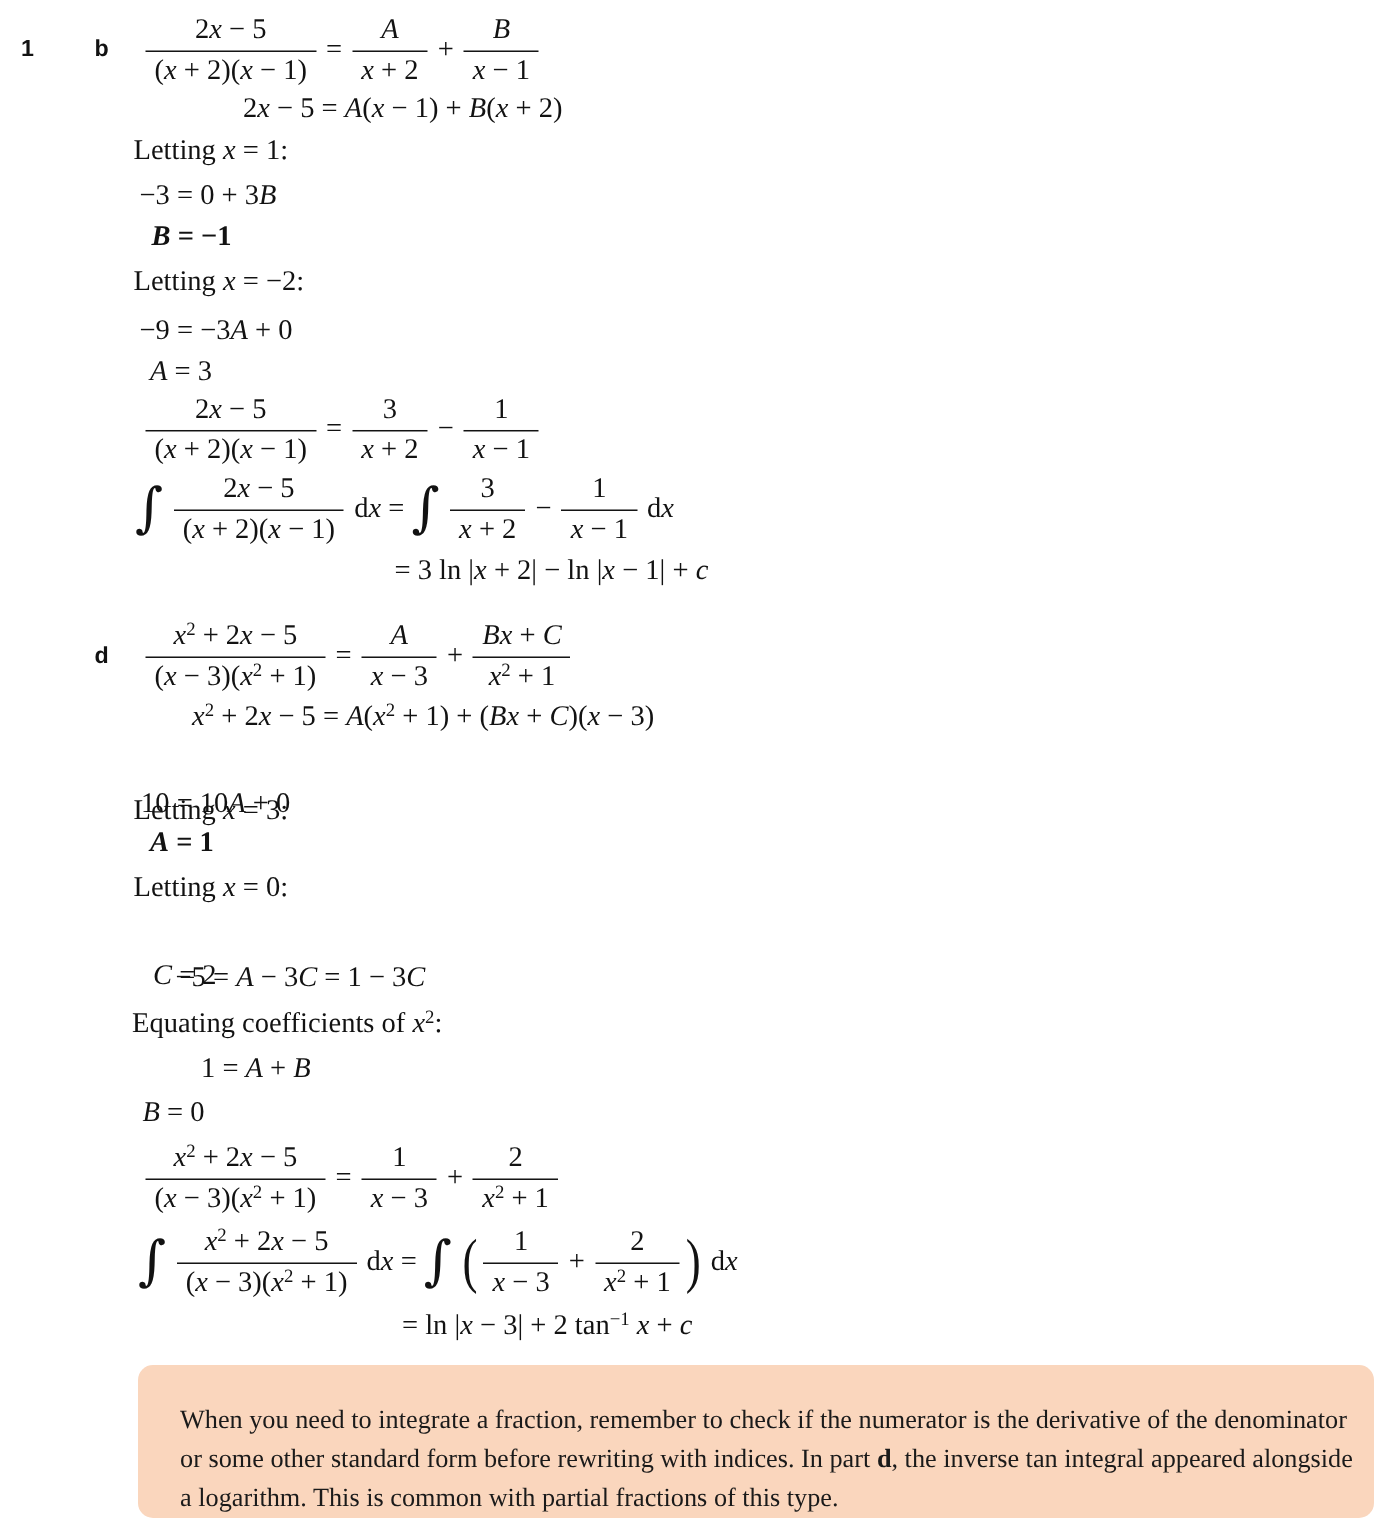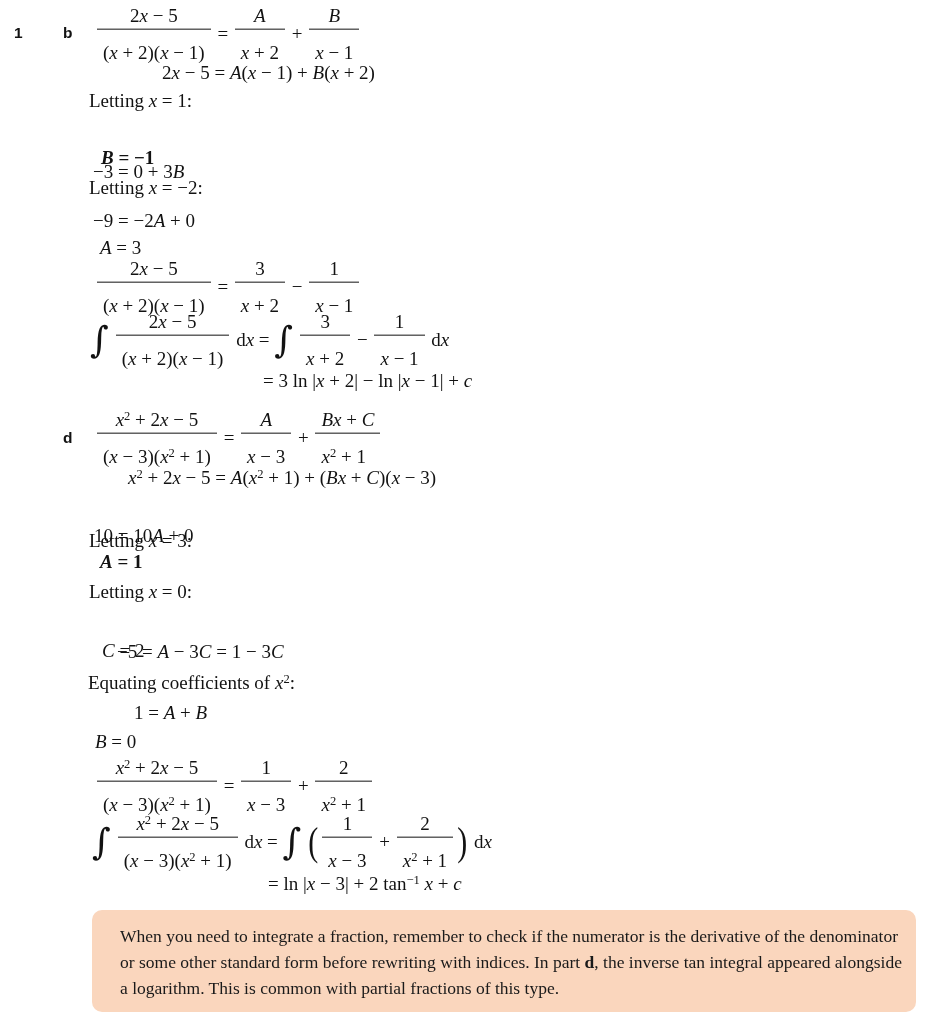--- a/index.html
+++ b/index.html
@@ -57,21 +57,22 @@
     line-height: 1.15;
   }
   .frac .fnum {
     align-self: stretch;
     text-align: center;
     padding: 0 6px 2px 6px;
     border-bottom: 1.3px solid #121212;
   }
   .frac .fden {
     align-self: stretch;
-    padding: 12px 6px 0 6px;
+    text-align: center;
+    padding: 2px 6px 0 6px;
   }
   .intg {
     font-family: "DejaVu Serif", serif;
     font-style: italic;
     font-size: 36px;
     line-height: 1;
     margin: 0 5px 0 0;
   }
   .bigp {
     display: inline-block;
@@ -84,43 +85,43 @@
 
   
   .tip {
     position: absolute;
     left: 92px;
     top: 910px;
     width: 824px;
     height: 102px;
     box-sizing: border-box;
     border-radius: 10px;
-    padding: 13px 14px 12px 28px;
+    padding: 23px 14px 12px 28px;
     font-size: 17.5px;
     line-height: 26px;
     color: #1a1a1a;
     font-family: Liberation Serif, serif;
   }
 </style>
 </head>
 <body>
 
 <div class="page">
   <span class="plabel" id="qnum">1</span>
   <span class="plabel" id="partb">b</span>
   <span class="plabel" id="partd">d</span>
 
   <div id="mathlines">
       <div class="math-line" style="left: 95px; top: 34px;"><span class="frac"><span class="fnum"><span class="txt"><span>2</span><span class="it">x</span><span> − 5</span></span></span><span class="fden"><span class="txt"><span>(</span><span class="it">x</span><span> + 2)(</span><span class="it">x</span><span> − 1)</span></span></span></span><span class="txt"><span> = </span></span><span class="frac"><span class="fnum"><span class="txt"><span class="it">A</span></span></span><span class="fden"><span class="txt"><span class="it">x</span><span> + 2</span></span></span></span><span class="txt"><span> + </span></span><span class="frac"><span class="fnum"><span class="txt"><span class="it">B</span></span></span><span class="fden"><span class="txt"><span class="it">x</span><span> − 1</span></span></span></span></div>
       <div class="math-line" style="left: 162px; top: 73px;"><span class="txt"><span>2</span><span class="it">x</span><span> − 5 = </span><span class="it">A</span><span>(</span><span class="it">x</span><span> − 1) + </span><span class="it">B</span><span>(</span><span class="it">x</span><span> + 2)</span></span></div>
       <div class="math-line" style="left: 89px; top: 101px;"><span class="txt"><span>Letting </span><span class="it">x</span><span> = 1:</span></span></div>
-      <div class="math-line" style="left: 93px; top: 131px; margin-top: 41px;"><span class="txt"><span>−3 = 0 + 3</span><span class="it">B</span></span></div>
+      <div class="math-line" style="left: 93px; top: 131px;"><span class="txt"><span>−3 = 0 + 3</span><span class="it">B</span></span></div>
       <div class="math-line" style="left: 101px; top: 158px; font-weight: bold;"><span class="txt"><span class="it">B</span><span> = −1</span></span></div>
       <div class="math-line" style="left: 89px; top: 188px;"><span class="txt"><span>Letting </span><span class="it">x</span><span> = −2:</span></span></div>
-      <div class="math-line" style="left: 93px; top: 221px;"><span class="txt"><span>−9 = −2</span><span class="it">A</span><span> + 0</span></span></div>
+      <div class="math-line" style="left: 93px; top: 221px;"><span class="txt"><span>−9 = −3</span><span class="it">A</span><span> + 0</span></span></div>
       <div class="math-line" style="left: 100px; top: 248px;"><span class="txt"><span class="it">A</span><span> = 3</span></span></div>
       <div class="math-line" style="left: 95px; top: 287px;"><span class="frac"><span class="fnum"><span class="txt"><span>2</span><span class="it">x</span><span> − 5</span></span></span><span class="fden"><span class="txt"><span>(</span><span class="it">x</span><span> + 2)(</span><span class="it">x</span><span> − 1)</span></span></span></span><span class="txt"><span> = </span></span><span class="frac"><span class="fnum"><span class="txt"><span>3</span></span></span><span class="fden"><span class="txt"><span class="it">x</span><span> + 2</span></span></span></span><span class="txt"><span> − </span></span><span class="frac"><span class="fnum"><span class="txt"><span>1</span></span></span><span class="fden"><span class="txt"><span class="it">x</span><span> − 1</span></span></span></span></div>
       <div class="math-line" style="left: 90px; top: 340px;"><span class="intg">∫</span><span class="frac"><span class="fnum"><span class="txt"><span>2</span><span class="it">x</span><span> − 5</span></span></span><span class="fden"><span class="txt"><span>(</span><span class="it">x</span><span> + 2)(</span><span class="it">x</span><span> − 1)</span></span></span></span><span class="txt"><span> d</span><span class="it">x</span><span> = </span></span><span class="intg">∫</span><span class="frac"><span class="fnum"><span class="txt"><span>3</span></span></span><span class="fden"><span class="txt"><span class="it">x</span><span> + 2</span></span></span></span><span class="txt"><span> − </span></span><span class="frac"><span class="fnum"><span class="txt"><span>1</span></span></span><span class="fden"><span class="txt"><span class="it">x</span><span> − 1</span></span></span></span><span class="txt"><span> d</span><span class="it">x</span></span></div>
       <div class="math-line" style="left: 263px; top: 381px;"><span class="txt"><span>= 3 ln |</span><span class="it">x</span><span> + 2| − ln |</span><span class="it">x</span><span> − 1| + </span><span class="it">c</span></span></div>
       <div class="math-line" style="left: 95px; top: 438px;"><span class="frac"><span class="fnum"><span class="txt"><span class="it">x</span><span class="sup">2</span><span> + 2</span><span class="it">x</span><span> − 5</span></span></span><span class="fden"><span class="txt"><span>(</span><span class="it">x</span><span> − 3)(</span><span class="it">x</span><span class="sup">2</span><span> + 1)</span></span></span></span><span class="txt"><span> = </span></span><span class="frac"><span class="fnum"><span class="txt"><span class="it">A</span></span></span><span class="fden"><span class="txt"><span class="it">x</span><span> − 3</span></span></span></span><span class="txt"><span> + </span></span><span class="frac"><span class="fnum"><span class="txt"><span class="it">Bx</span><span> + </span><span class="it">C</span></span></span><span class="fden"><span class="txt"><span class="it">x</span><span class="sup">2</span><span> + 1</span></span></span></span></div>
       <div class="math-line" style="left: 128px; top: 478px;"><span class="txt"><span class="it">x</span><span class="sup">2</span><span> + 2</span><span class="it">x</span><span> − 5 = </span><span class="it">A</span><span>(</span><span class="it">x</span><span class="sup">2</span><span> + 1) + (</span><span class="it">Bx</span><span> + </span><span class="it">C</span><span>)(</span><span class="it">x</span><span> − 3)</span></span></div>
       <div class="math-line" style="left: 89px; top: 505px; margin-top: 36px;"><span class="txt"><span>Letting </span><span class="it">x</span><span> = 3:</span></span></div>
       <div class="math-line" style="left: 94px; top: 536px;"><span class="txt"><span>10 = 10</span><span class="it">A</span><span> + 0</span></span></div>
       <div class="math-line" style="left: 100px; top: 562px; font-weight: bold;"><span class="txt"><span class="it">A</span><span> = 1</span></span></div>
       <div class="math-line" style="left: 89px; top: 592px;"><span class="txt"><span>Letting </span><span class="it">x</span><span> = 0:</span></span></div>

